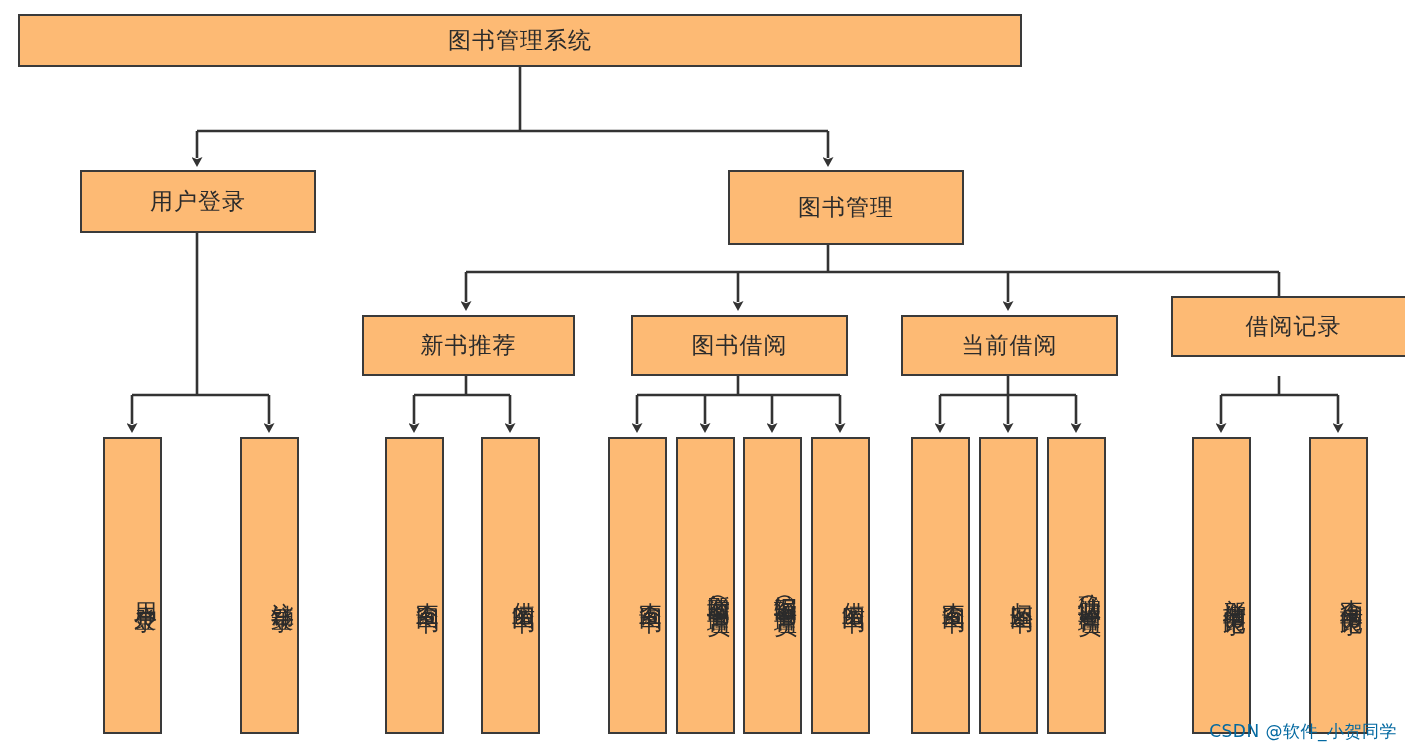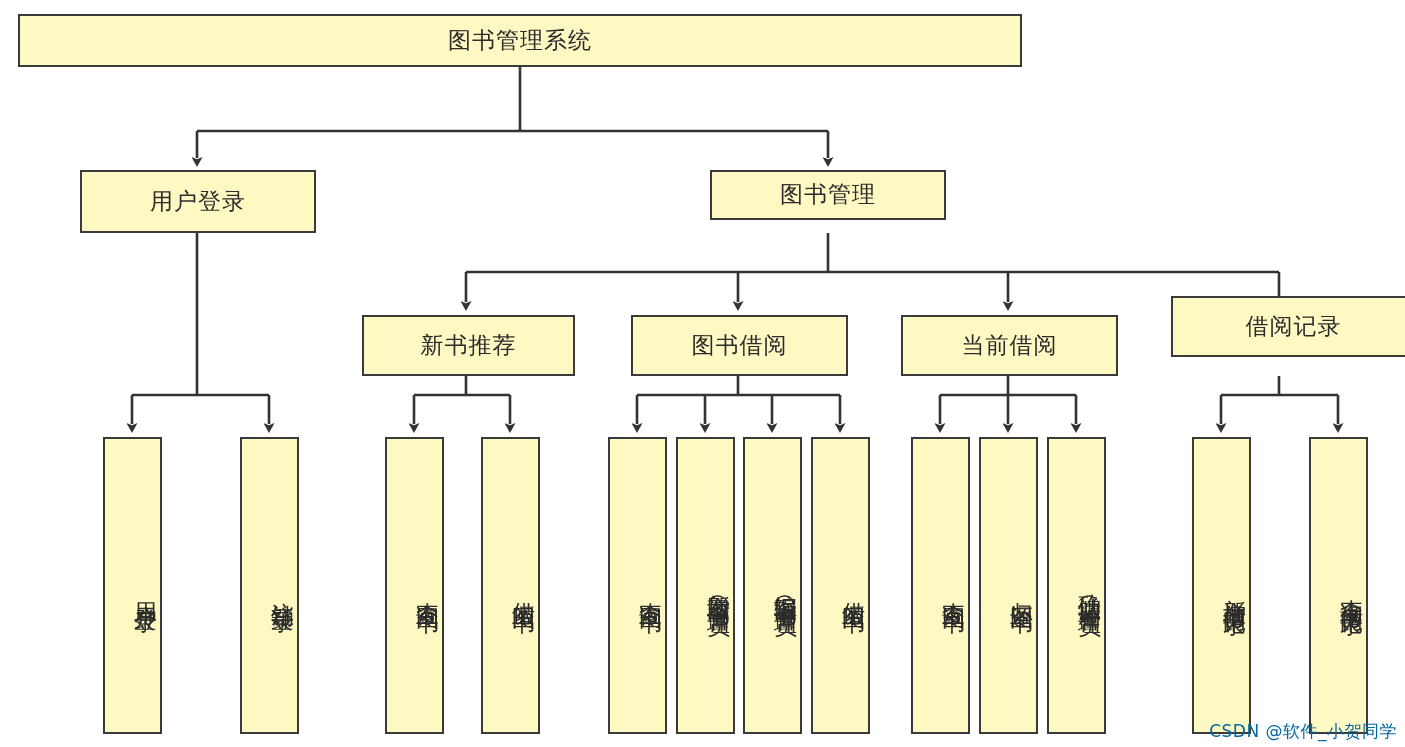--- a/index.html
+++ b/index.html
@@ -22,21 +22,21 @@
     position: absolute;
     left: 0;
     top: 0;
     width: 1405px;
     height: 747px;
   }
   .node {
     position: absolute;
     box-sizing: border-box;
     border: 2px solid #3a3a3a;
-    background: #fef9c3;
+    background: #fdba74;
     color: #2b2b2b;
     display: flex;
     align-items: center;
     justify-content: center;
     text-align: center;
     z-index: 2;
   }
   .node.horiz {
     font-size: 23px;
     letter-spacing: 1px;
@@ -127,21 +127,21 @@
       <path d="M1221,395 L1338,395"></path>
       <path d="M1221,395 L1221,424" marker-end="url(#arrow)"></path>
       <path d="M1338,395 L1338,424" marker-end="url(#arrow)"></path>
     </g>
   </svg>
 
   <div class="node horiz" style="left:18px; top:14px; width:1004px; height:53px;">图书管理系统</div>
 
   <div class="node horiz" style="left:80px; top:170px; width:236px; height:63px;">用户登录</div>
 
-  <div class="node horiz" style="left:710px; top:170px; width:236px; height:50px;">图书管理</div>
+  <div class="node horiz" style="left:728px; top:170px; width:236px; height:75px;">图书管理</div>
 
   <div class="node horiz" style="left:362px; top:315px; width:213px; height:61px;">新书推荐</div>
 
   <div class="node horiz" style="left:901px; top:315px; width:217px; height:61px;">当前借阅</div>
 
   <div class="node horiz" style="left:631px; top:315px; width:217px; height:61px;">图书借阅</div>
 
   <div class="node horiz" style="left:1171px; top:296px; width:245px; height:61px;">借阅记录</div>
 
   <div class="node vert" style="left:103px; top:437px; width:59px; height:297px;">用户登录</div>

